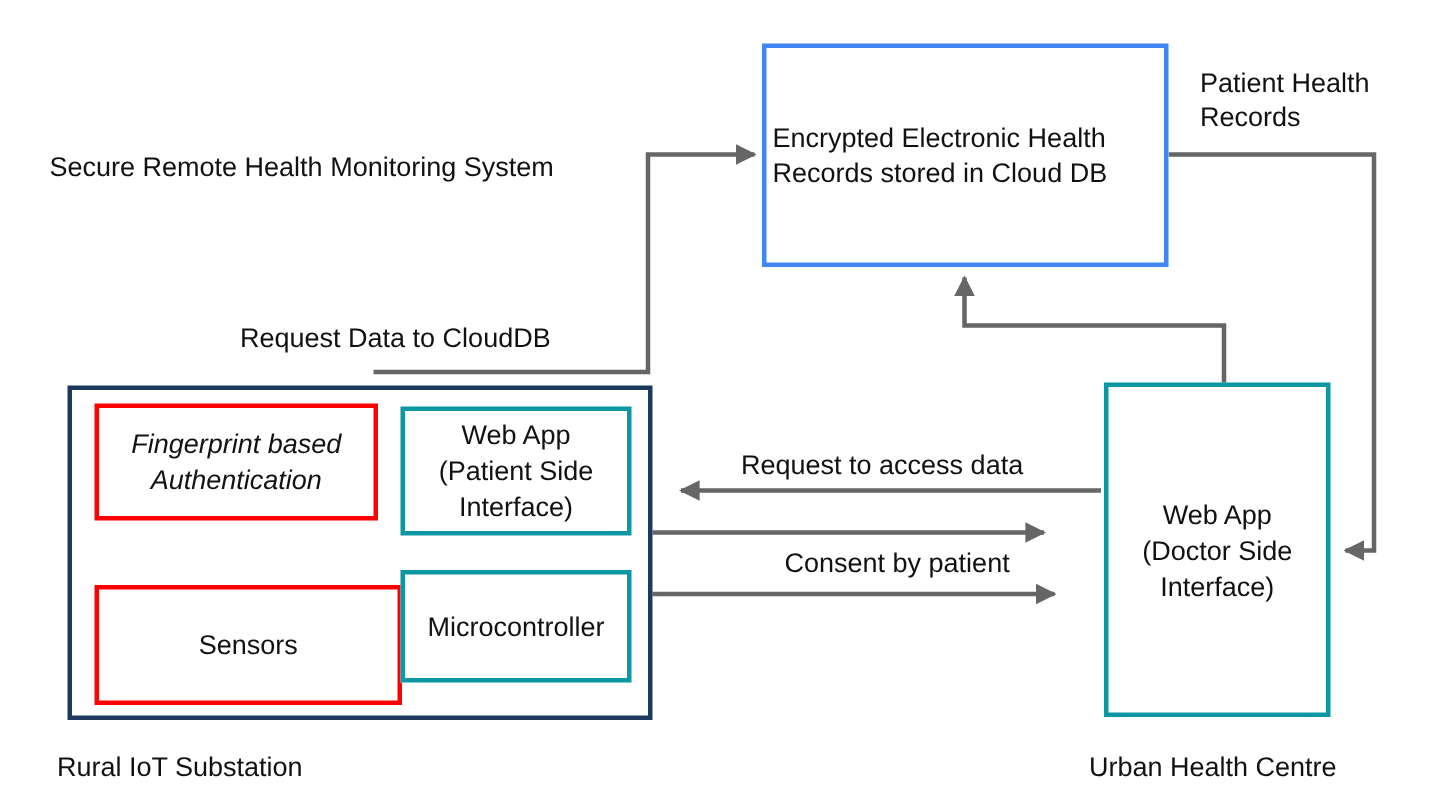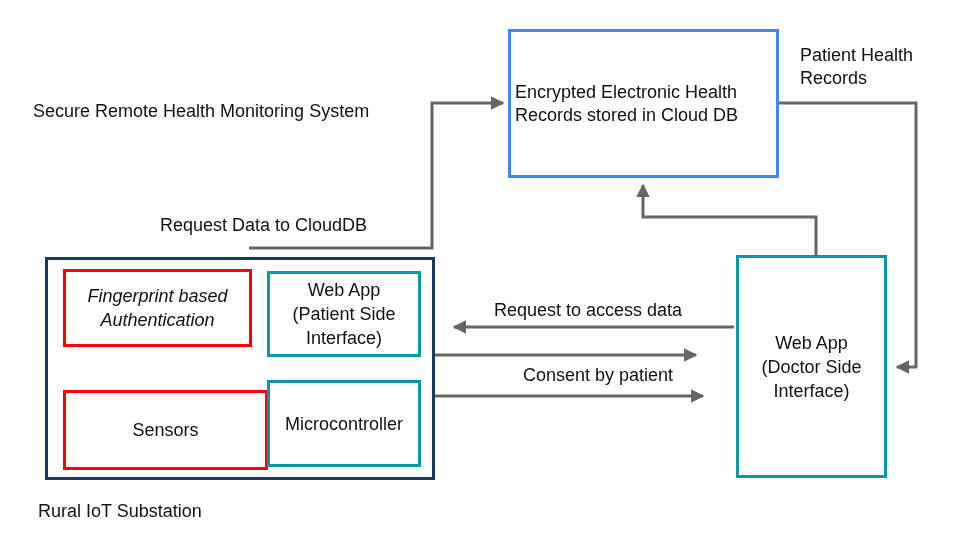--- a/index.html
+++ b/index.html
@@ -64,21 +64,21 @@
     left: 508px; top: 29px; width: 271px; height: 149px;
     justify-content: flex-start;
     text-align: left;
     padding-left: 4px; padding-right: 8px;
     line-height: 23px;
   }
   .box.substation { left: 45px; top: 257px; width: 390px; height: 223px; }
   .box.fingerprint { left: 63px;  top: 269px; width: 189px; height: 78px; font-style: italic; }
   .box.webapp-patient { left: 267px; top: 271px; width: 154px; height: 86px; }
   .box.sensors { left: 63px;  top: 390px; width: 205px; height: 80px; }
-  .box.micro { left: 267px; top: 380px; width: 154px; height: 87px; }
+  .box.micro { left: 267px; top: 380px; width: 154px; height: 75px; }
   .box.doctor { left: 736px; top: 255px; width: 151px; height: 223px; }
 
   .subtitle { left: 33px; top: 100px; }
   .publish  { left: 160px; top: 214px; width: 220px; }
   .phr      { left: 800px; top: 44px;  width: 135px; }
   .request  { left: 494px; top: 299px; width: 200px; }
   .consent  { left: 496px; top: 364px; width: 160px; margin-left: 27px; }
   .token    { left: 504px; top: 406px; width: 164px; }
   .rural-cap { left: 38px;  top: 500px; width: 390px; }
   .urban-cap { left: 726px; top: 500px; width: 172px; }
@@ -137,19 +137,20 @@
   </div>
 
   <div class="lbl center rural-cap">Rural IoT Substation</div>
 
   <div class="box teal doctor">
     <span>Web App
 (Doctor Side
 Interface)</span>
   </div>
 
+  <div class="lbl center urban-cap">Urban Health Centre</div>
 
   <div class="lbl center request">Request to access data</div>
 
   <div class="lbl center consent">Consent by patient</div>
 
 
 </div>
 
 </body></html>

